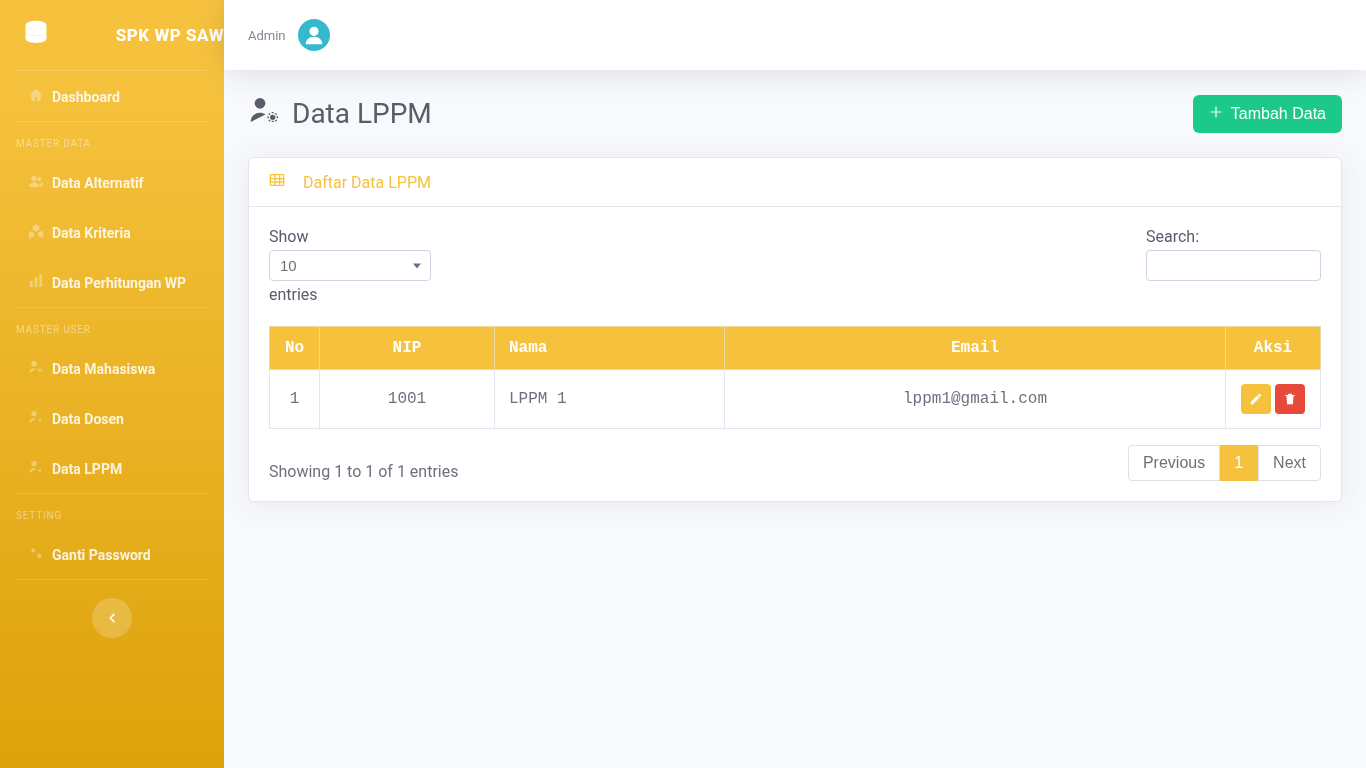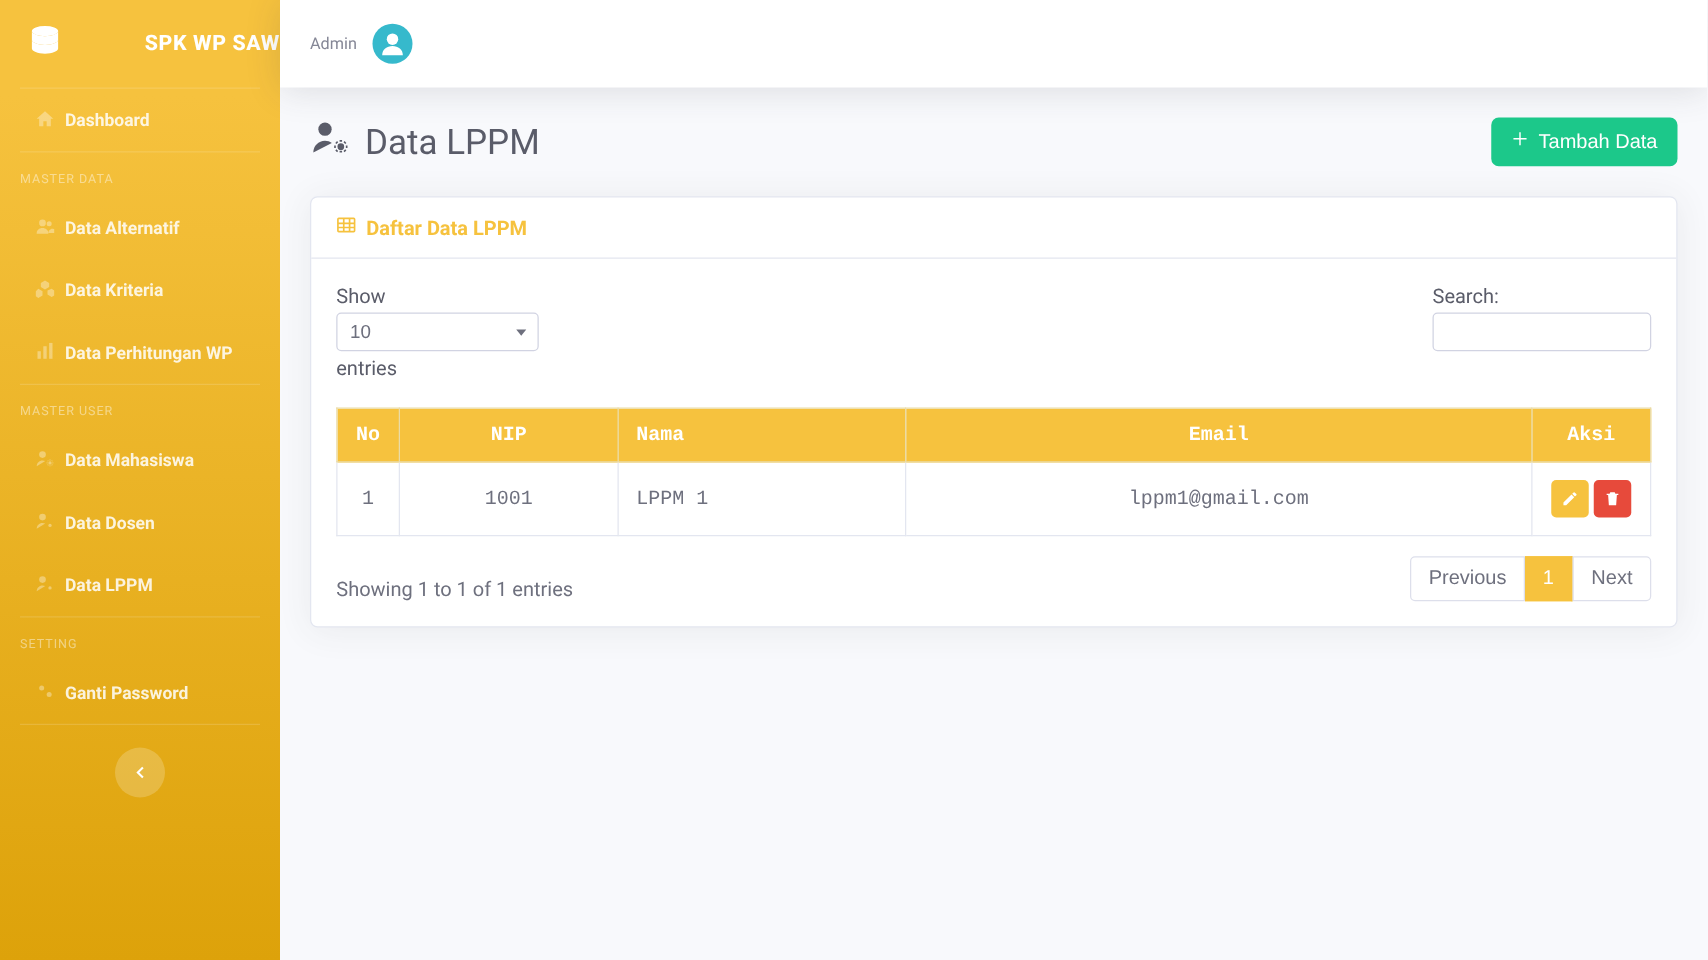--- a/index.html
+++ b/index.html
@@ -134,25 +134,25 @@
 .card {
   background: #fff;
   border: 1px solid #e3e6f0;
   border-radius: 6px;
   box-shadow: 0 0.15rem 1.75rem 0 rgba(58,59,69,.08);
 }
 .card-header {
   padding: 14px 20px;
   border-bottom: 1px solid #e3e6f0;
   color: #f6c23e;
-  font-weight: 700;
-  font-size: 16px;
-  display: flex;
-  align-items: center;
-  gap: 8px;
+  font-weight: 400;
+  font-size: 16px;
+  display: flex;
+  align-items: center;
+  gap: 18px;
 }
 .card-body {
   padding: 20px;
 }
 .table-controls {
   display: flex;
   justify-content: space-between;
   margin-bottom: 12px;
 }
 .control-left, .control-right {

